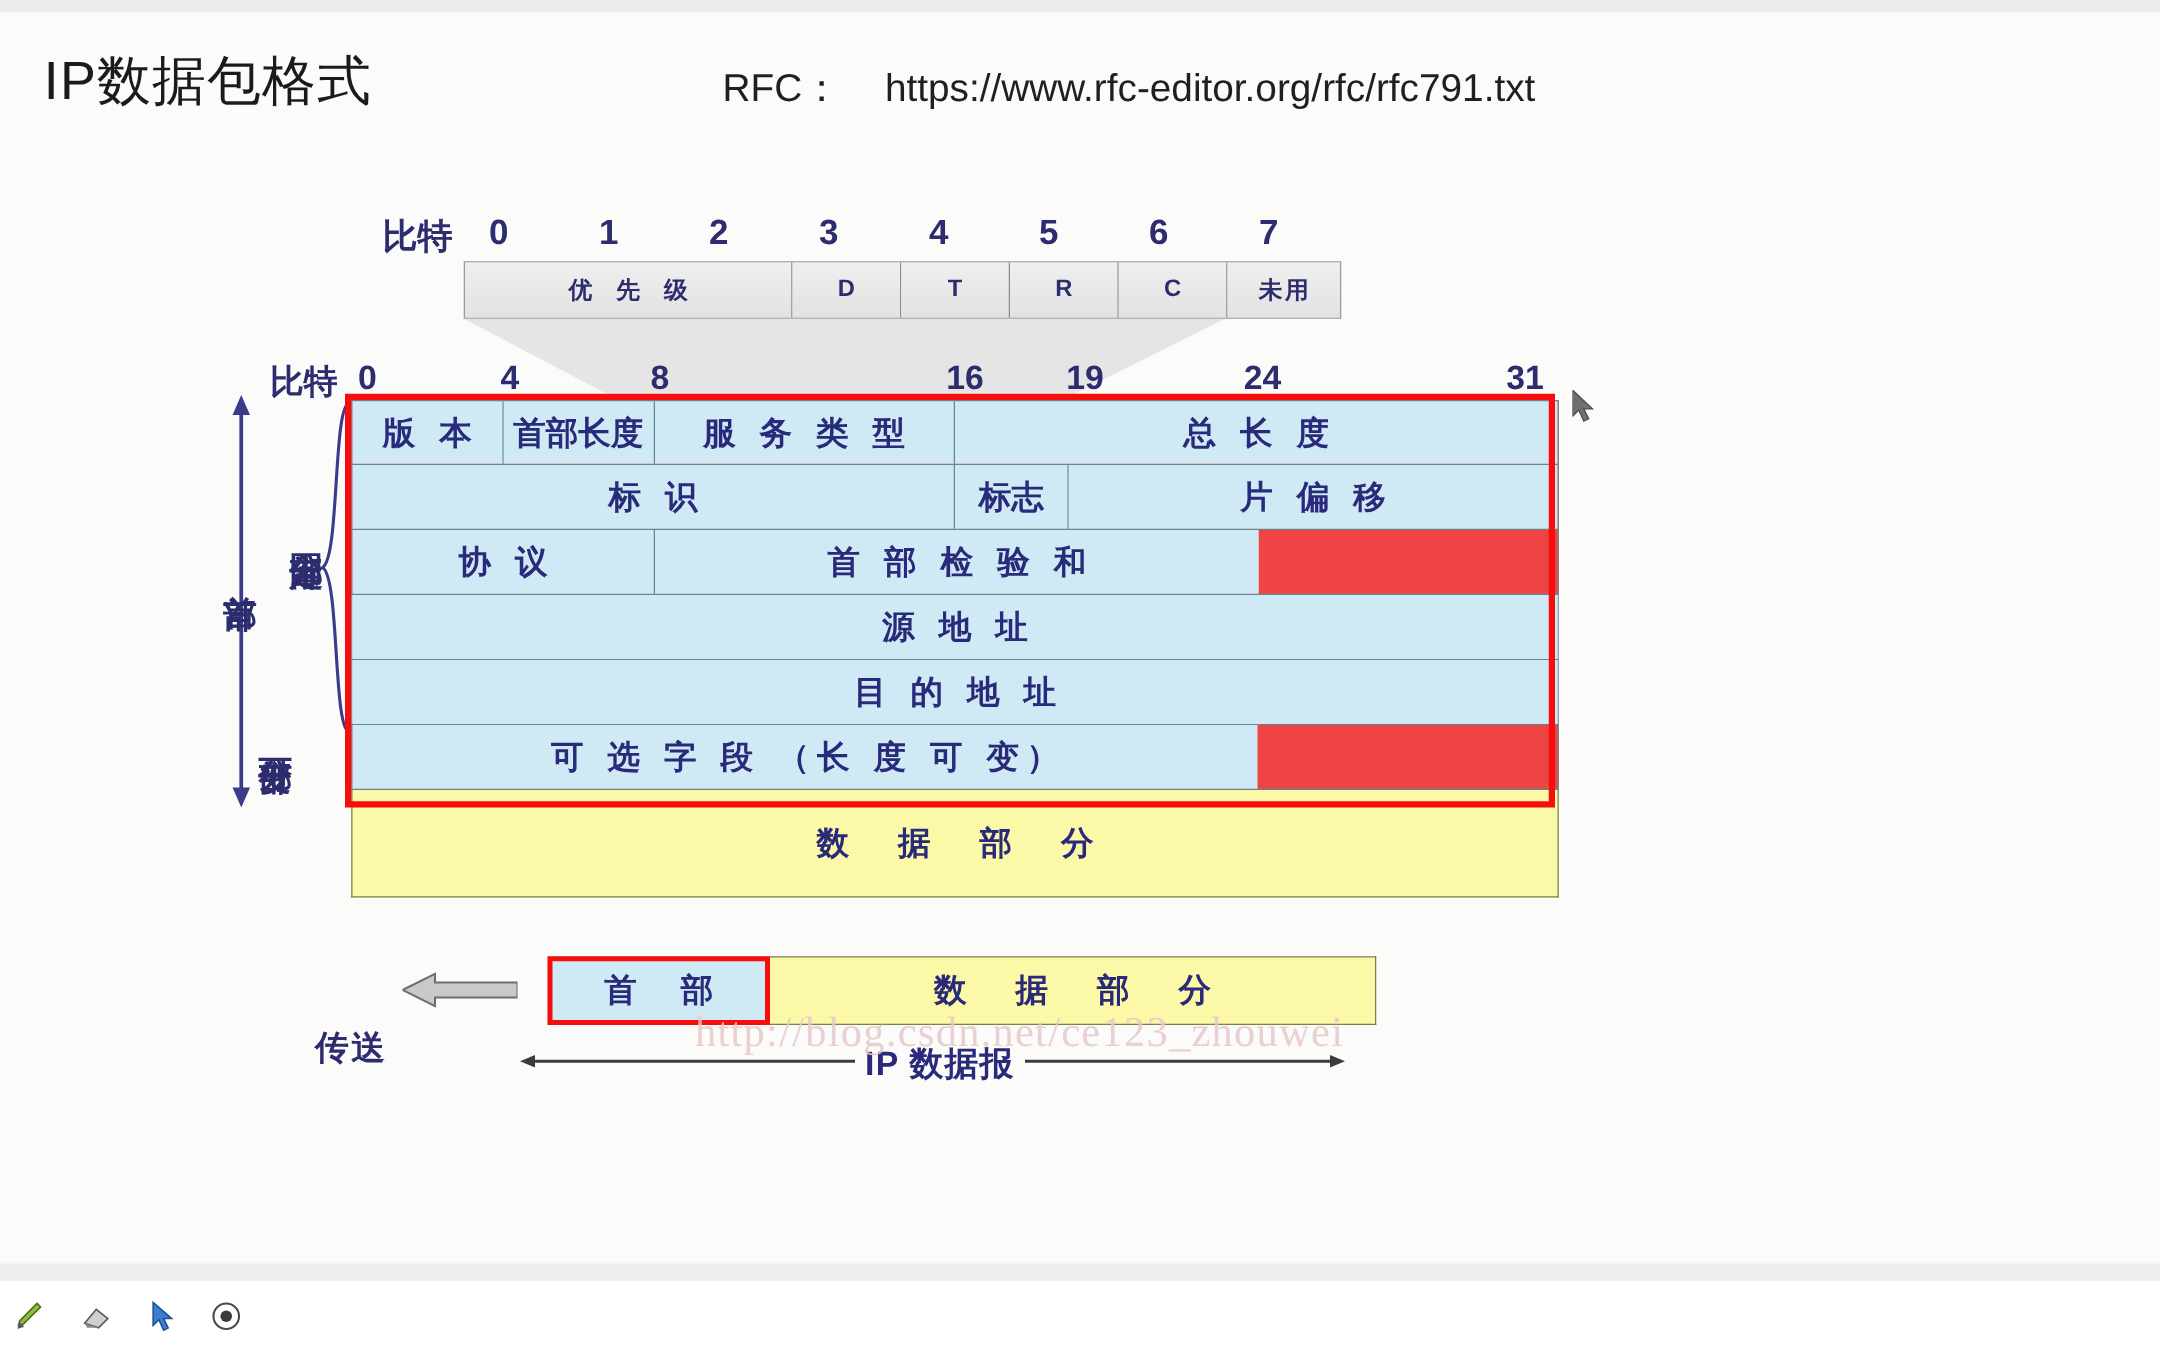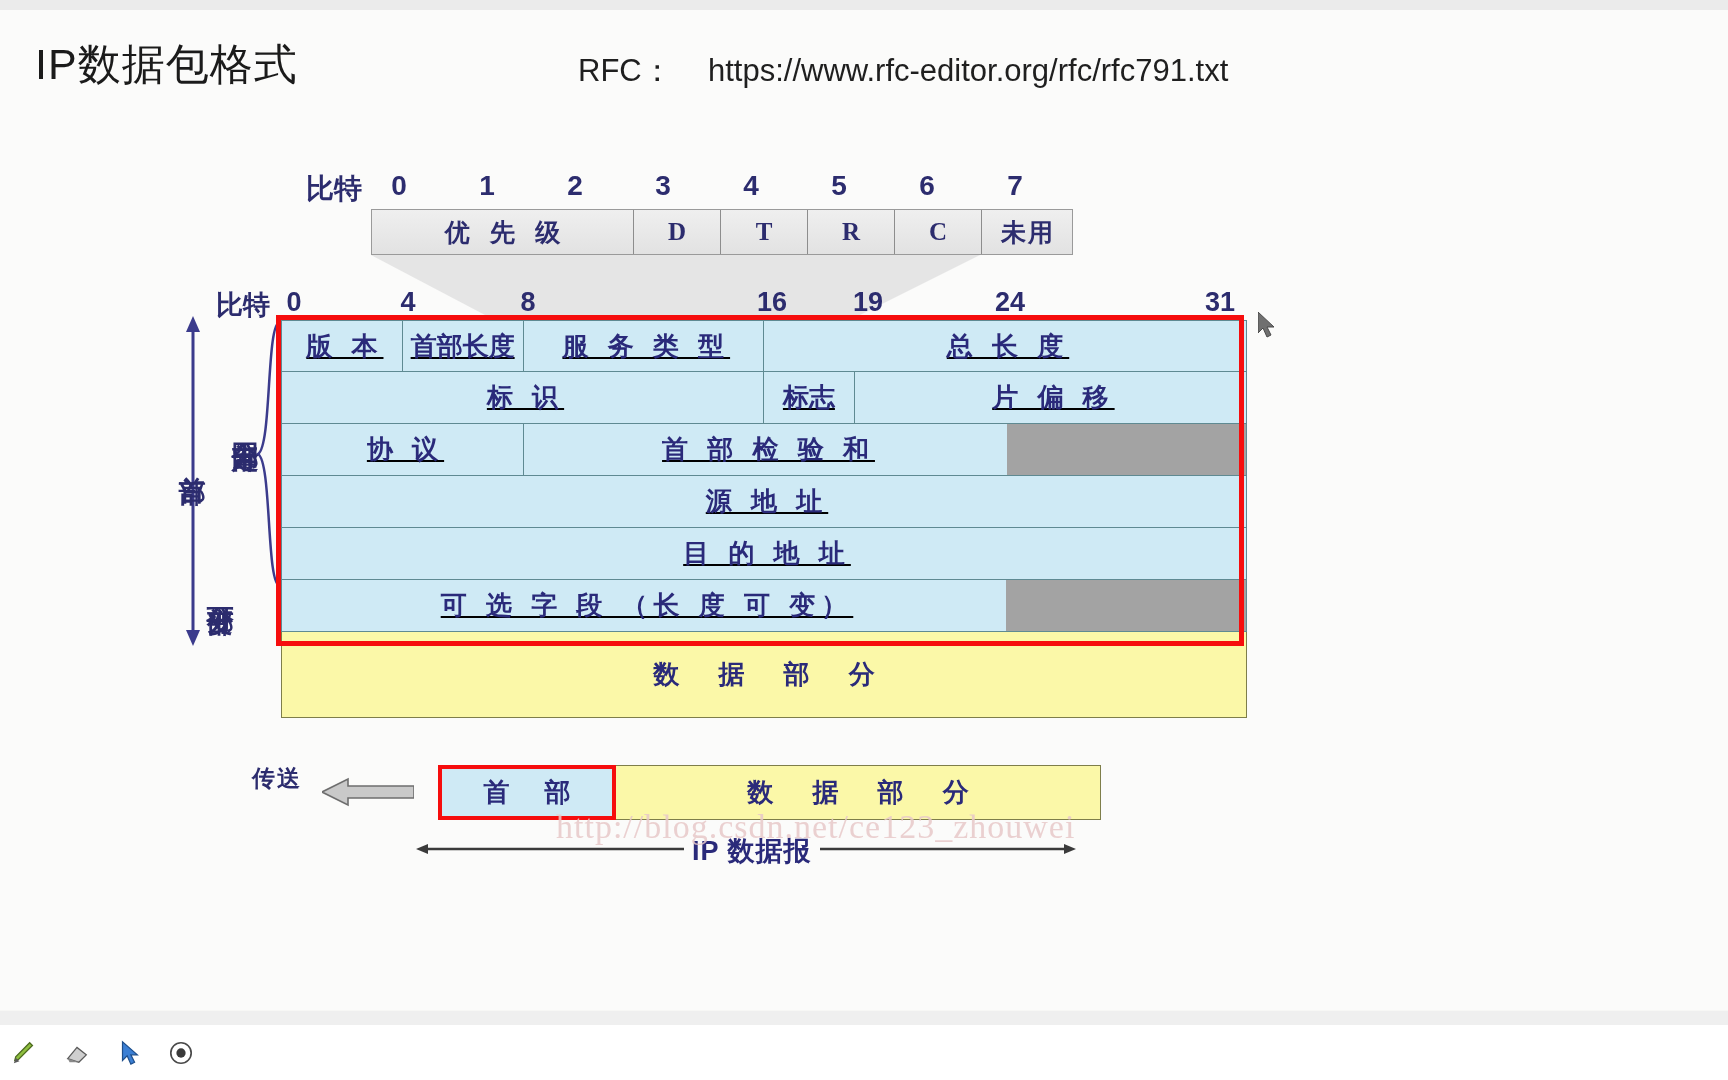--- a/index.html
+++ b/index.html
@@ -83,27 +83,26 @@
     border: 1px solid #9a9a9a;
     box-sizing: border-box;
     background: #e8e8e8;
   }
   #tos-row .cell {
     border-right: 1px solid #8d8d8d;
     box-sizing: border-box;
     display: flex;
     align-items: center;
     justify-content: center;
-    font-size: 25px;
+    font-size: 19px;
     font-weight: 700;
     color: #2c2c6e;
     letter-spacing: 7px;
     text-indent: 7px;
     background: linear-gradient(#efefef, #e2e2e2);
-    font-family: Liberation Serif, serif;
   }
   #tos-row .cell:last-child { border-right: none; }
 
   
   #funnel {
     position: absolute;
     left: 280px; top: 255px;
     width: 700px; height: 60px;
   }
 
@@ -127,26 +126,25 @@
   
   #datagram {
     position: absolute;
     left: 281px; top: 320px;
     width: 966px;
   }
   .hrow {
     display: flex;
     width: 966px;
     height: 52px;
-    background: #a3a3a3;
+    background: #ef4444;
     border-left: 1px solid #5f8a92;
     border-right: 1px solid #5f8a92;
     border-bottom: 1px solid #5f8a92;
     box-sizing: border-box;
-    text-decoration: underline;
   }
   .hrow:first-child { border-top: 1px solid #5f8a92; }
   .hcell {
     display: flex;
     align-items: center;
     justify-content: center;
     border-right: 1px solid #5f8a92;
     box-sizing: border-box;
     font-size: 26px;
     font-weight: 700;
@@ -207,22 +205,22 @@
   }
   
   #brace-fixed {
     position: absolute; left: 256px; top: 320px;
     width: 26px; height: 268px;
   }
 
   
   #transmit-label {
     position: absolute;
-    left: 252px; top: 763px;
-    font-size: 23px;
+    left: 252px; top: 820px;
+    font-size: 27px;
     font-weight: 700;
     color: #2c2c6e;
     letter-spacing: 2px;
   }
   #transmit-arrow {
     position: absolute;
     left: 322px; top: 776px;
     width: 92px; height: 32px;
   }
   #pkt-row {

